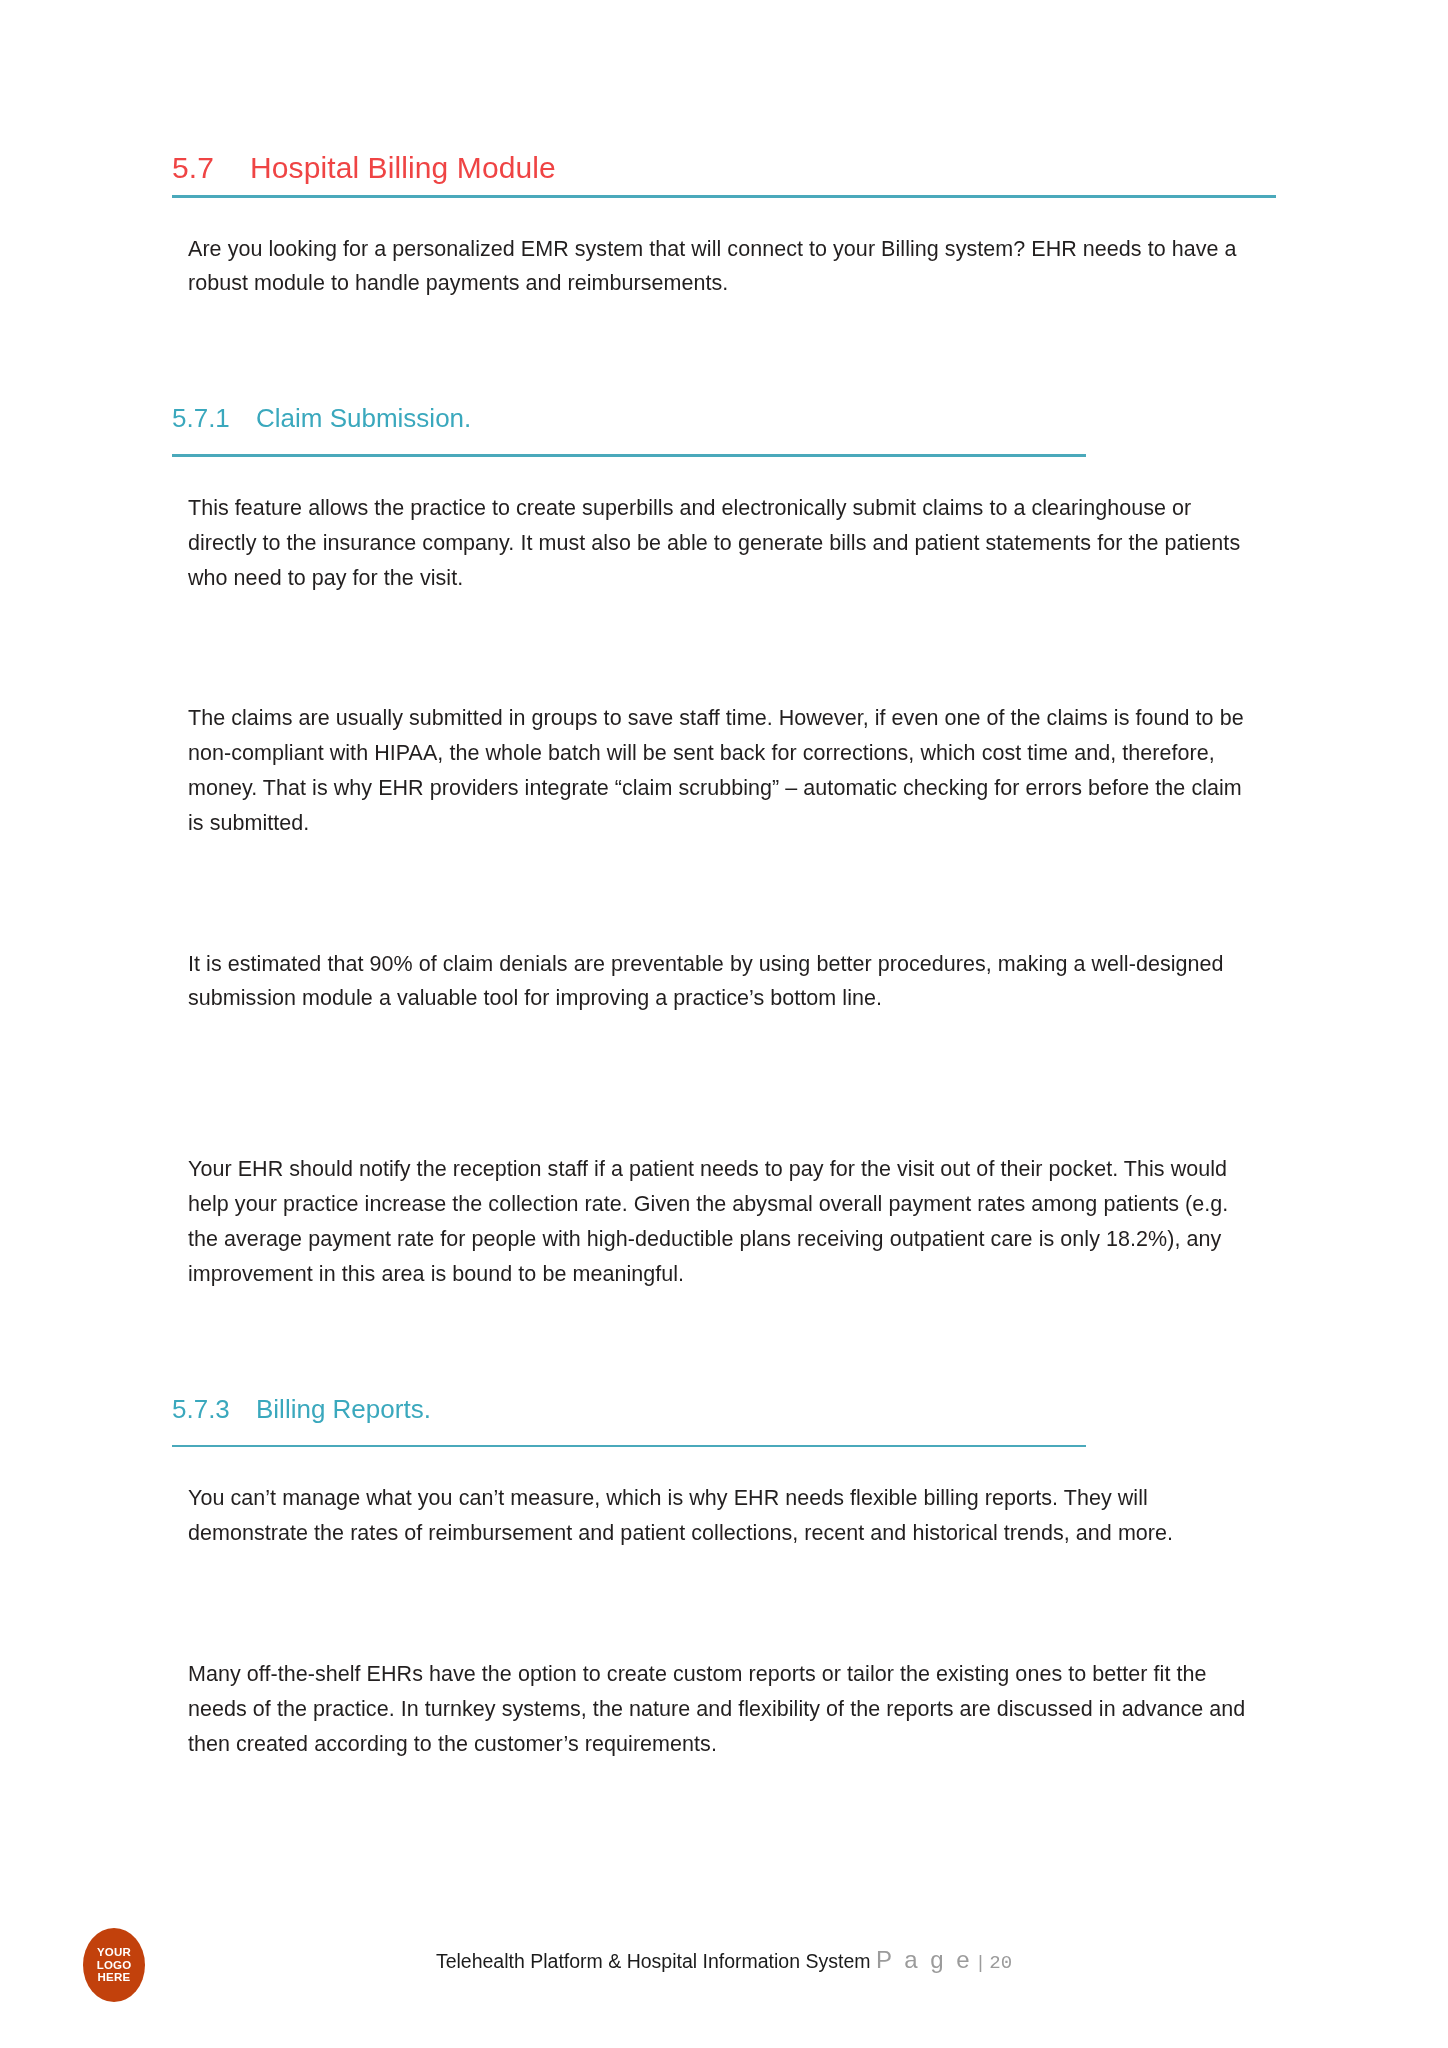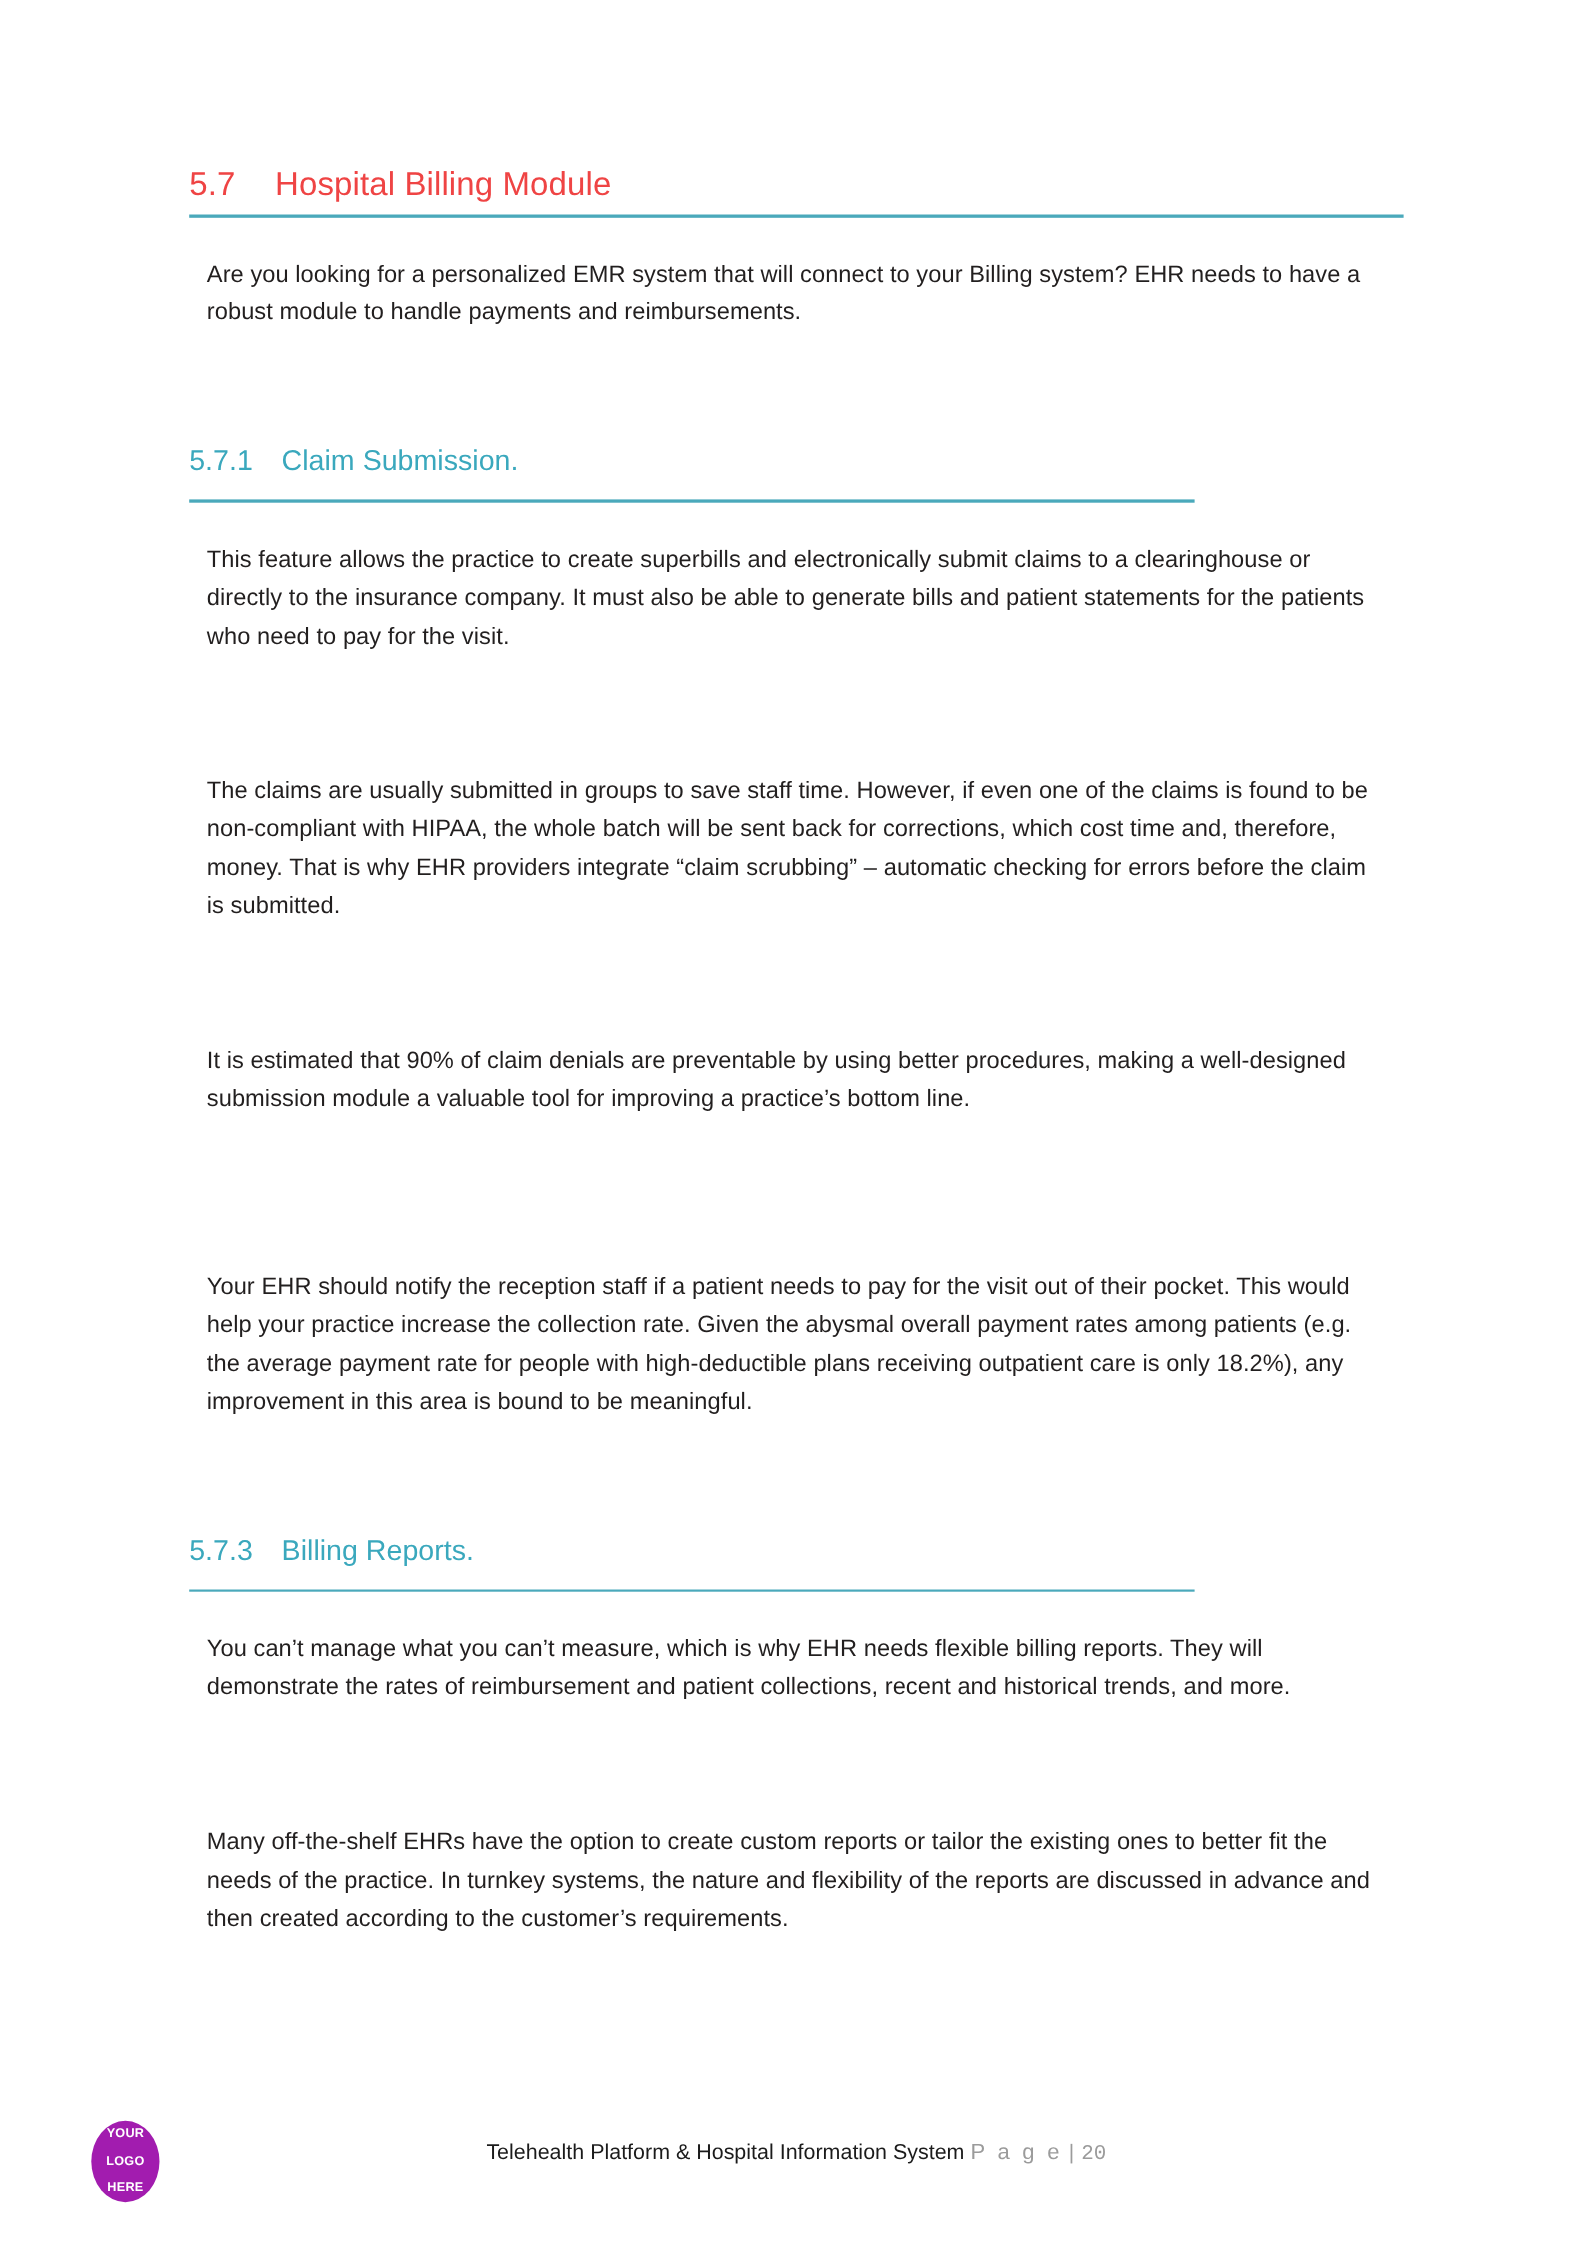--- a/index.html
+++ b/index.html
@@ -77,48 +77,47 @@
     bottom: 0;
     width: 100%;
     height: 150px;
   }
   .logo-badge {
     position: absolute;
     left: 83px;
     top: 30px;
     width: 62px;
     height: 74px;
-    background: #a21caf;
+    background: #c2410c;
     border-radius: 50%;
     color: #ffffff;
     display: flex;
     flex-direction: column;
     align-items: center;
     justify-content: center;
     line-height: 1.08;
     font-weight: bold;
     font-size: 11.5px;
     letter-spacing: 0.2px;
     text-align: center;
-    gap: 12px;
   }
   .footer-text {
     position: absolute;
     left: 0;
     top: 48px;
     width: 100%;
     text-align: center;
     font-size: 19.5px;
     color: #1b1b1b;
     white-space: nowrap;
   }
   .footer-text .pg {
     color: #9b9b9b;
     letter-spacing: 3px;
-    font-size: 20px;
+    font-size: 24px;
   }
   .footer-text .sep {
     color: #9b9b9b;
     font-size: 19px;
     letter-spacing: 1px;
   }
   .footer-text .pgnum {
     color: #9b9b9b;
     font-size: 19px;
     font-family: Liberation Mono, monospace;

